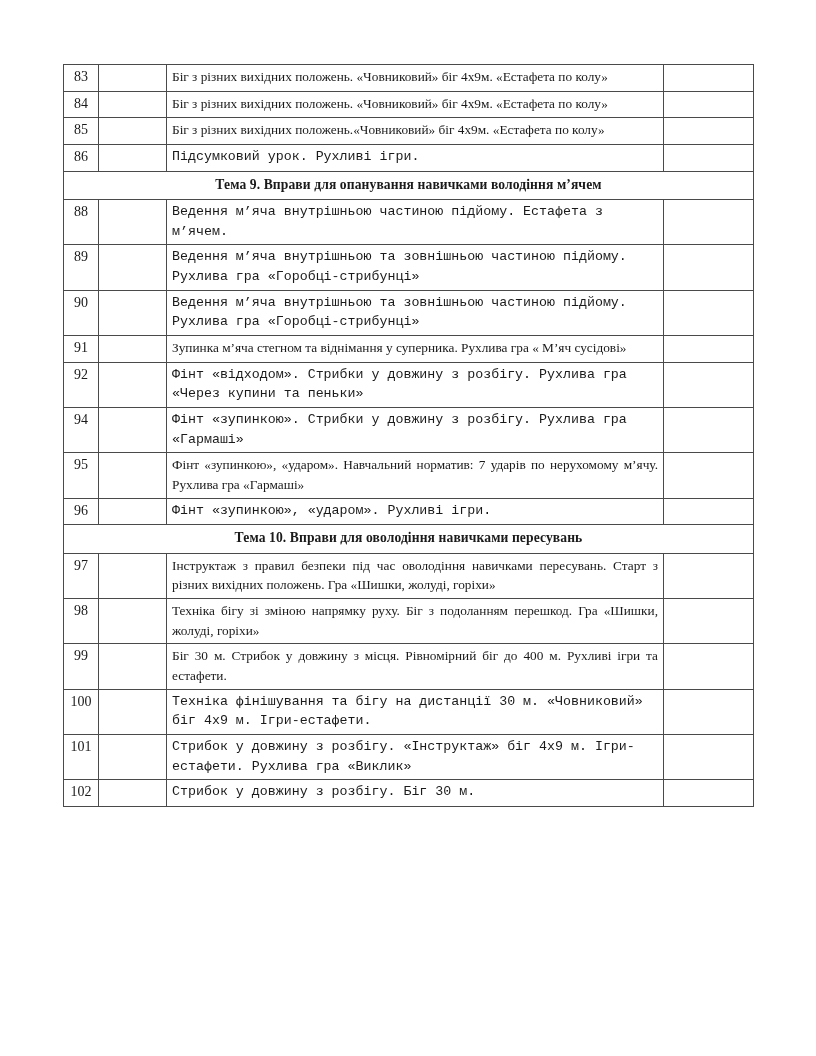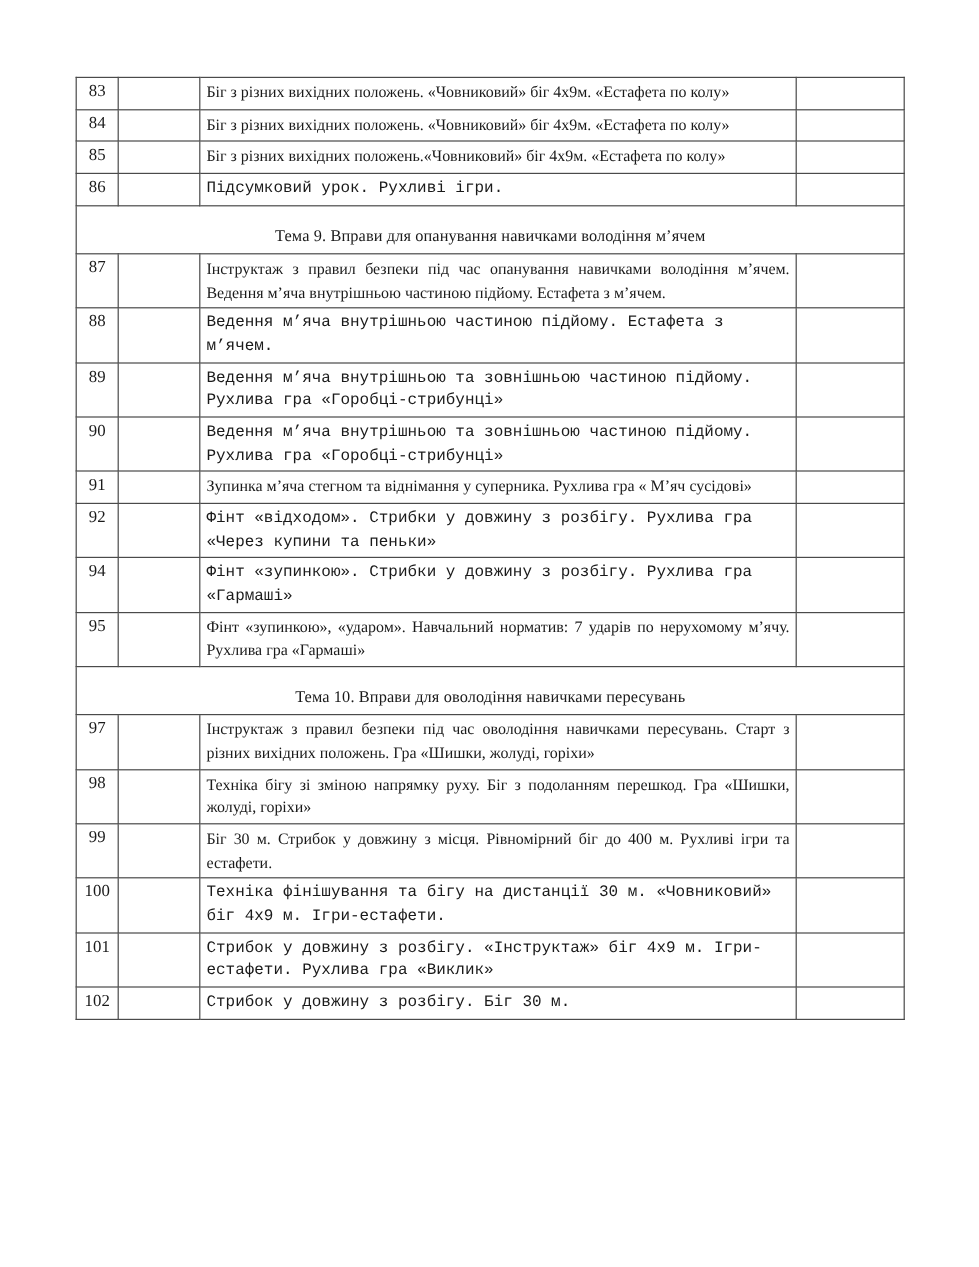--- a/index.html
+++ b/index.html
@@ -58,23 +58,23 @@
   }
   td.content.nojust {
     text-align: left;
     text-align-last: left;
     font-family: Liberation Mono, monospace;
   }
   td.note { }
 
   tr.theme-row td {
     text-align: center;
-    font-weight: normal;
+    font-weight: bold;
     font-size: 13.6px;
-    padding-top: 15px;
+    padding-top: 3px;
     padding-bottom: 4px;
     letter-spacing: 0.1px;
   }
 </style>
 </head>
 <body>
 
 <div class="page">
   <table class="doc-table" id="lesson-table">
     <colgroup>
@@ -105,26 +105,20 @@
         <tr>
           <td class="num">86</td>
           <td class="date"></td>
           <td class="content nojust">Підсумковий урок. Рухливі ігри.</td>
           <td class="note"></td>
         </tr>
         <tr class="theme-row">
           <td colspan="4">Тема 9.  Вправи для опанування навичками володіння м’ячем</td>
         </tr>
         <tr>
-          <td class="num">87</td>
-          <td class="date"></td>
-          <td class="content">Інструктаж з правил безпеки під час    опанування навичками володіння м’ячем. Ведення  м’яча внутрішньою частиною підйому. Естафета з  м’ячем.</td>
-          <td class="note"></td>
-        </tr>
-        <tr>
           <td class="num">88</td>
           <td class="date"></td>
           <td class="content nojust">Ведення  м’яча внутрішньою частиною підйому.  Естафета з  м’ячем.</td>
           <td class="note"></td>
         </tr>
         <tr>
           <td class="num">89</td>
           <td class="date"></td>
           <td class="content nojust">Ведення  м’яча внутрішньою та зовнішньою частиною підйому. Рухлива гра «Горобці-стрибунці»</td>
           <td class="note"></td>
@@ -150,20 +144,26 @@
         <tr>
           <td class="num">94</td>
           <td class="date"></td>
           <td class="content nojust">Фінт «зупинкою». Стрибки у довжину з розбігу.     Рухлива гра «Гармаші»</td>
           <td class="note"></td>
         </tr>
         <tr>
           <td class="num">95</td>
           <td class="date"></td>
           <td class="content">Фінт «зупинкою», «ударом». Навчальний норматив:      7 ударів по нерухомому м’ячу. Рухлива гра «Гармаші»</td>
+          <td class="note"></td>
+        </tr>
+        <tr>
+          <td class="num">96</td>
+          <td class="date"></td>
+          <td class="content nojust">Фінт «зупинкою», «ударом».  Рухливі ігри.</td>
           <td class="note"></td>
         </tr>
         <tr class="theme-row">
           <td colspan="4">Тема 10.  Вправи для оволодіння навичками пересувань</td>
         </tr>
         <tr>
           <td class="num">97</td>
           <td class="date"></td>
           <td class="content">Інструктаж з правил безпеки під час оволодіння навичками пересувань.  Старт з різних вихідних положень.  Гра «Шишки, жолуді, горіхи»</td>
           <td class="note"></td>

